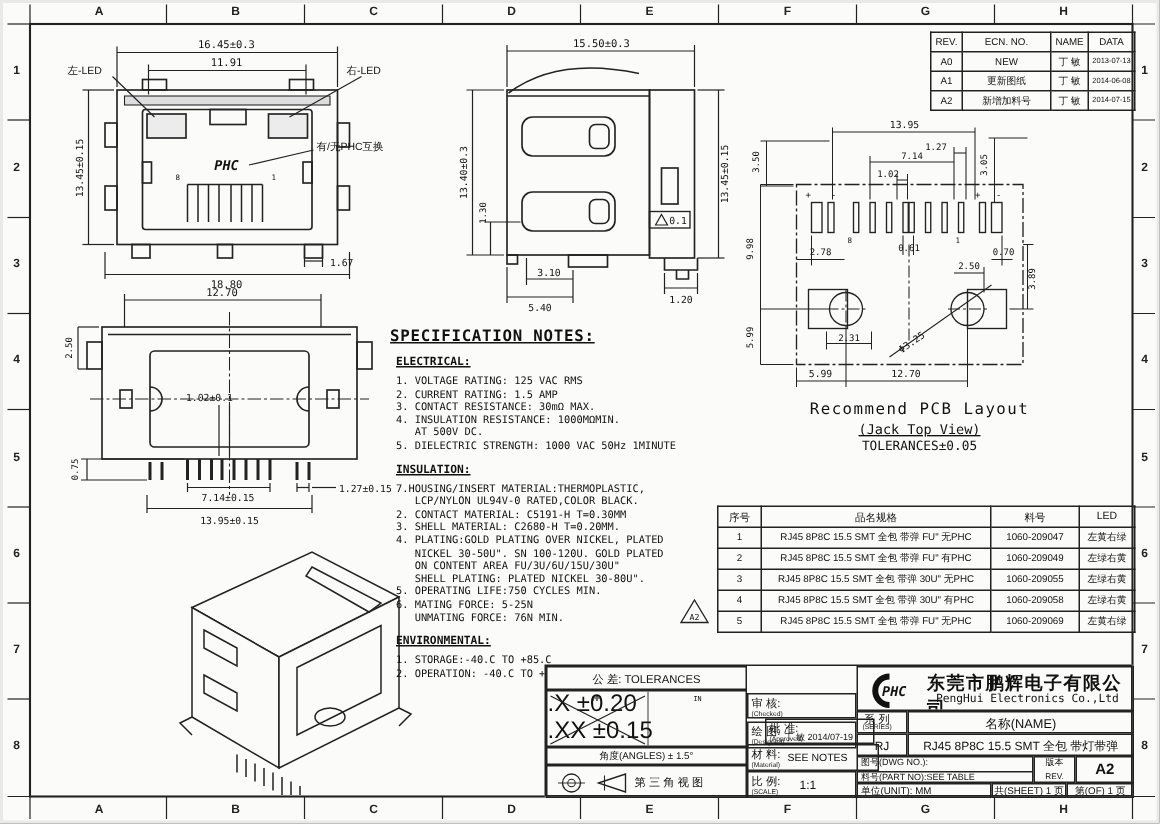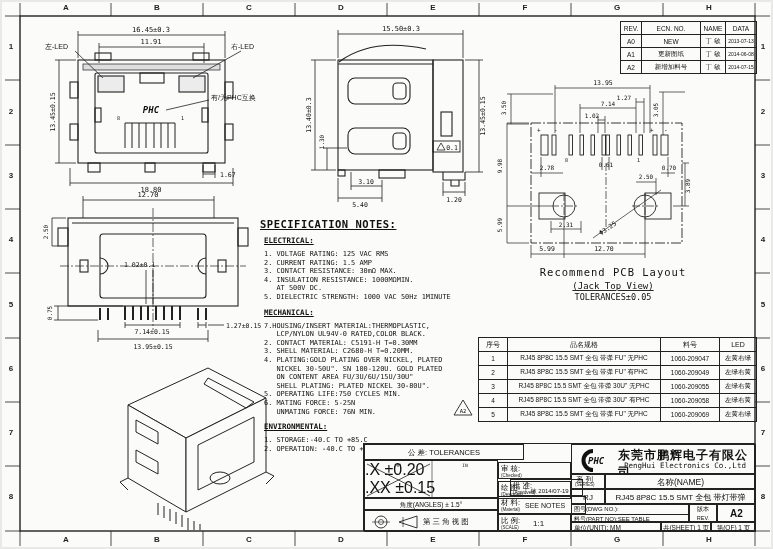--- a/index.html
+++ b/index.html
@@ -447,21 +447,21 @@
 
   <div class="spec">
     <h1>SPECIFICATION NOTES:</h1>
     <h2>ELECTRICAL:</h2>
     <div class="ln">1. VOLTAGE RATING: 125 VAC RMS</div>
     <div class="ln">2. CURRENT RATING: 1.5 AMP</div>
     <div class="ln">3. CONTACT RESISTANCE: 30mΩ MAX.</div>
     <div class="ln">4. INSULATION RESISTANCE: 1000MΩMIN.</div>
     <div class="ln">   AT 500V DC.</div>
     <div class="ln">5. DIELECTRIC STRENGTH: 1000 VAC 50Hz 1MINUTE</div>
-    <h2>MECHANICAL:</h2>
+    <h2>INSULATION:</h2>
     <div class="ln">7.HOUSING/INSERT MATERIAL:THERMOPLASTIC,</div>
     <div class="ln">   LCP/NYLON UL94V-0 RATED,COLOR BLACK.</div>
     <div class="ln">2. CONTACT MATERIAL: C5191-H T=0.30MM</div>
     <div class="ln">3. SHELL MATERIAL: C2680-H T=0.20MM.</div>
     <div class="ln">4. PLATING:GOLD PLATING OVER NICKEL, PLATED</div>
     <div class="ln">   NICKEL 30-50U". SN 100-120U. GOLD PLATED</div>
     <div class="ln">   ON CONTENT AREA FU/3U/6U/15U/30U"</div>
     <div class="ln">   SHELL PLATING: PLATED NICKEL 30-80U".</div>
     <div class="ln">5. OPERATING LIFE:750 CYCLES MIN.</div>
     <div class="ln">6. MATING FORCE: 5-25N</div>
@@ -512,21 +512,21 @@
   </tbody>
     </table>
 
   <svg class="a2tri" width="22" height="20">
     <path d="M11,2 L20,17 L2,17 Z" fill="none" stroke="#222" stroke-width="0.9"></path>
     <text x="11" y="15" font-size="5.5" text-anchor="middle">A2</text>
   </svg>
 
   <div class="tb">
 
-    <div class="cell" style="left:0;top:0;width:160px;height:16px;font-size:7.5px;text-align:center;line-height:16px;">公 差: TOLERANCES</div>
+    <div class="cell" style="left:0;top:0;width:134px;height:16px;font-size:7.5px;text-align:center;line-height:16px;">公 差: TOLERANCES</div>
     <div class="cell" style="left:0;top:16px;width:134px;height:38px;">
       <svg style="left:0;top:0" width="134" height="38">
         <line x1="67" y1="0" x2="67" y2="38" stroke="#222" stroke-width="0.6"></line>
         <line x1="2" y1="3" x2="65" y2="35" stroke="#222" stroke-width="0.8"></line>
         <line x1="65" y1="3" x2="2" y2="35" stroke="#222" stroke-width="0.8"></line>
         <text x="33" y="6" font-size="4.5" text-anchor="middle">MM</text>
         <text x="100" y="6" font-size="4.5" text-anchor="middle">IN</text>
       </svg>
       <div class="tc" style="left:8px;top:9px">.X  ±0.20</div>
       <div class="tc" style="left:8px;top:19px">.XX ±0.15</div>

